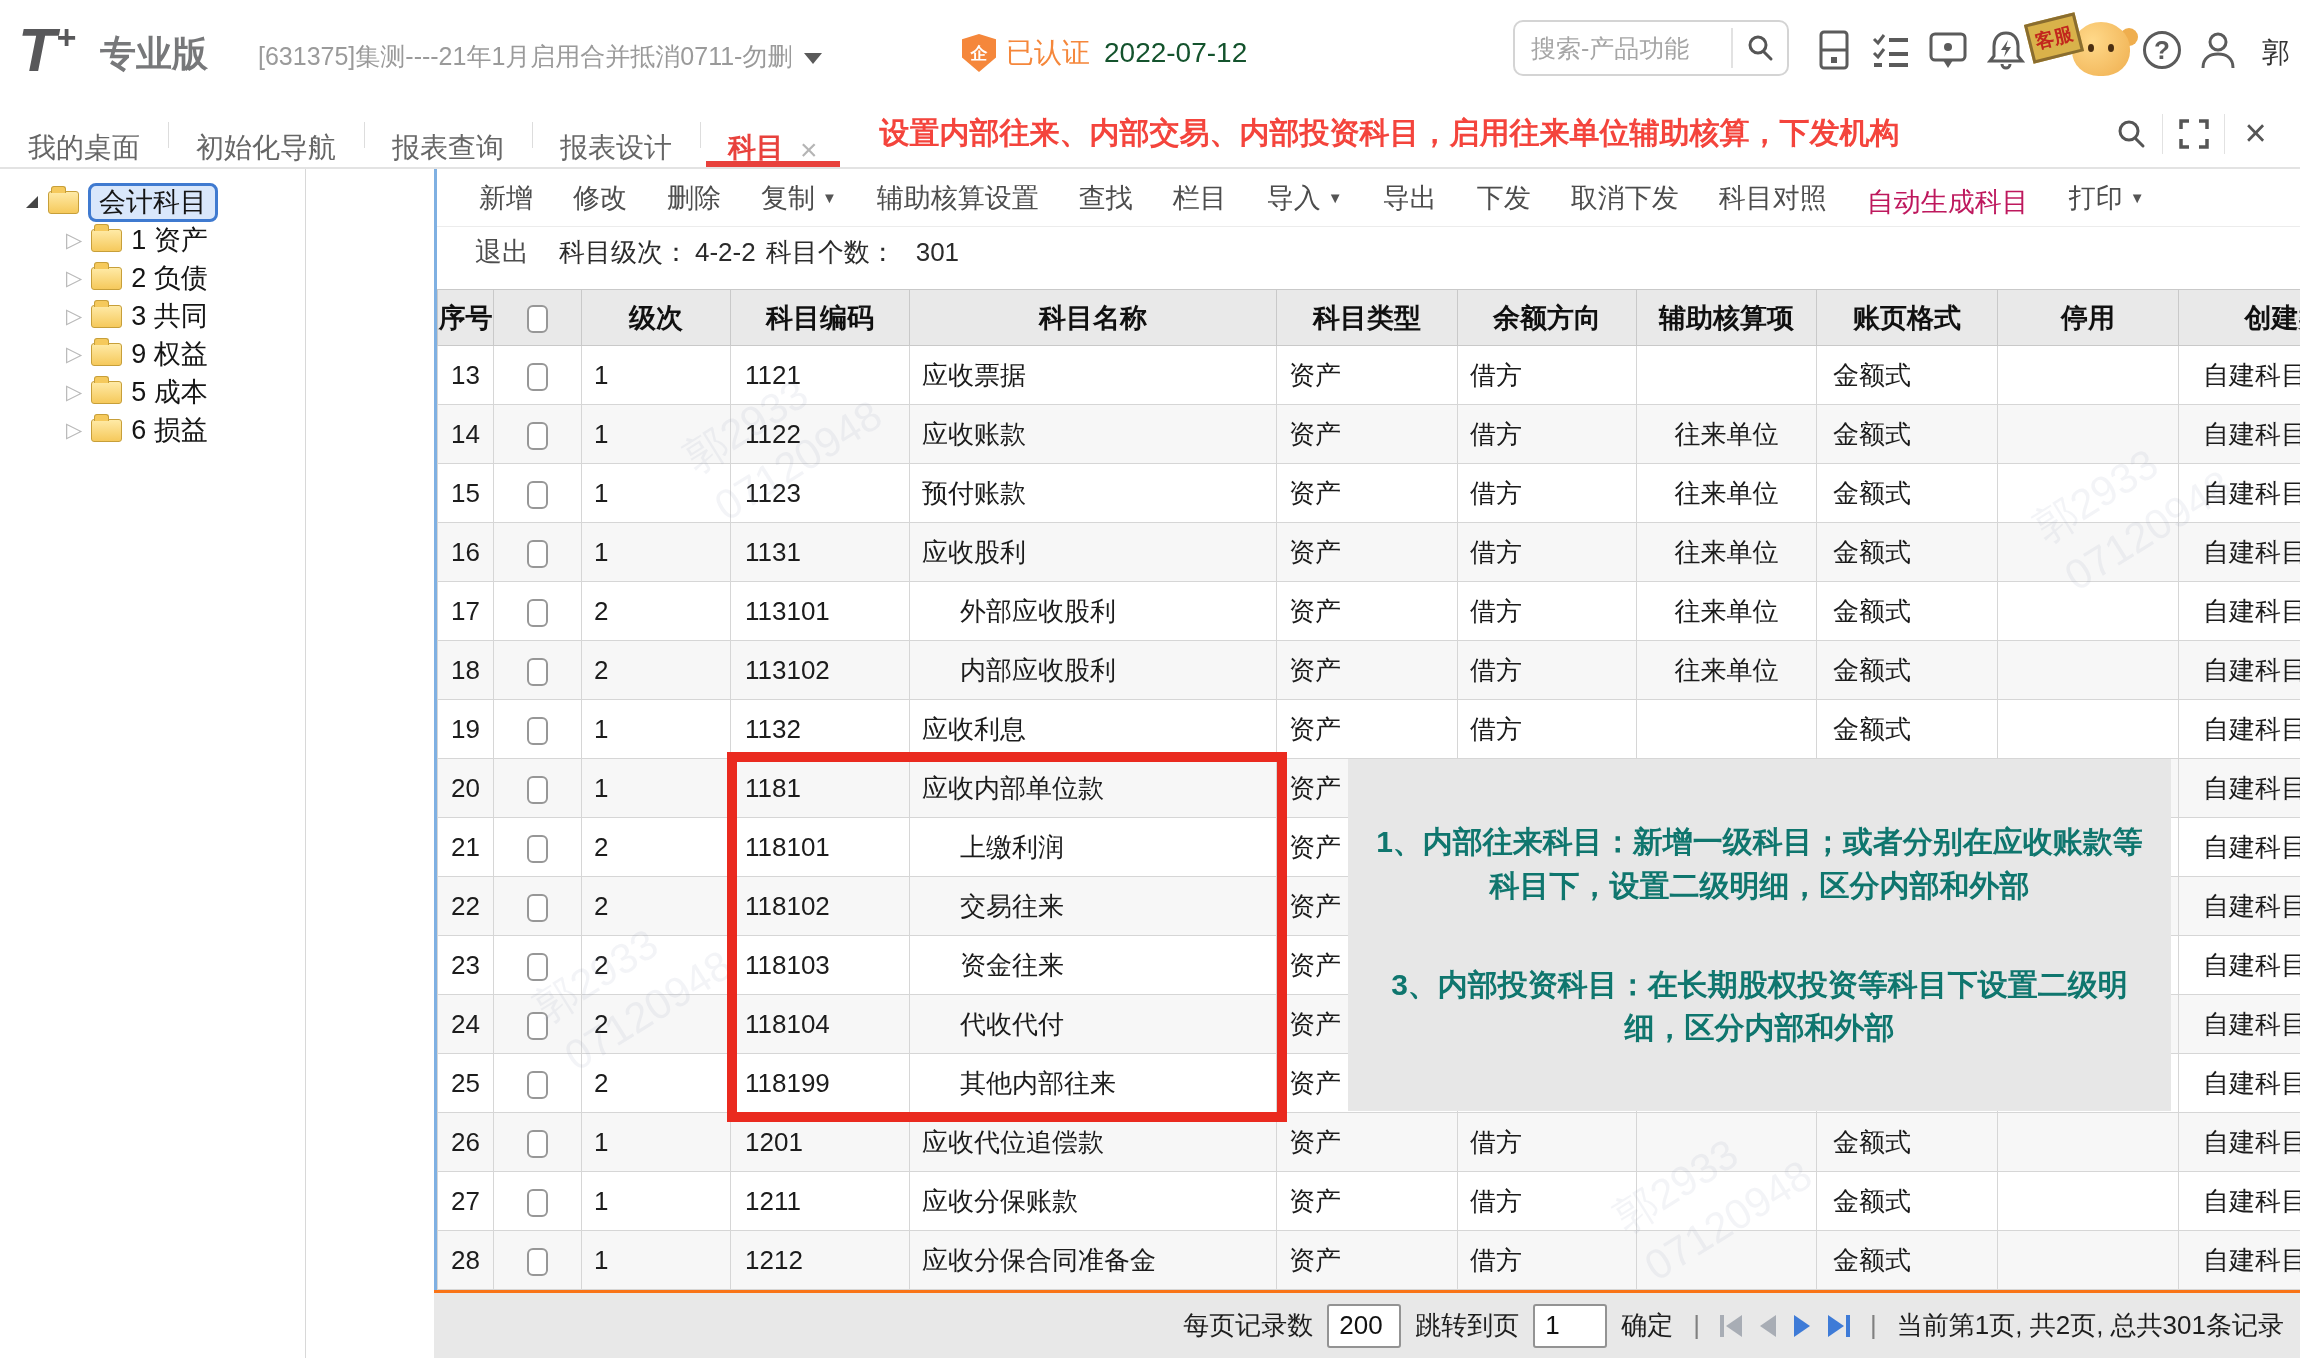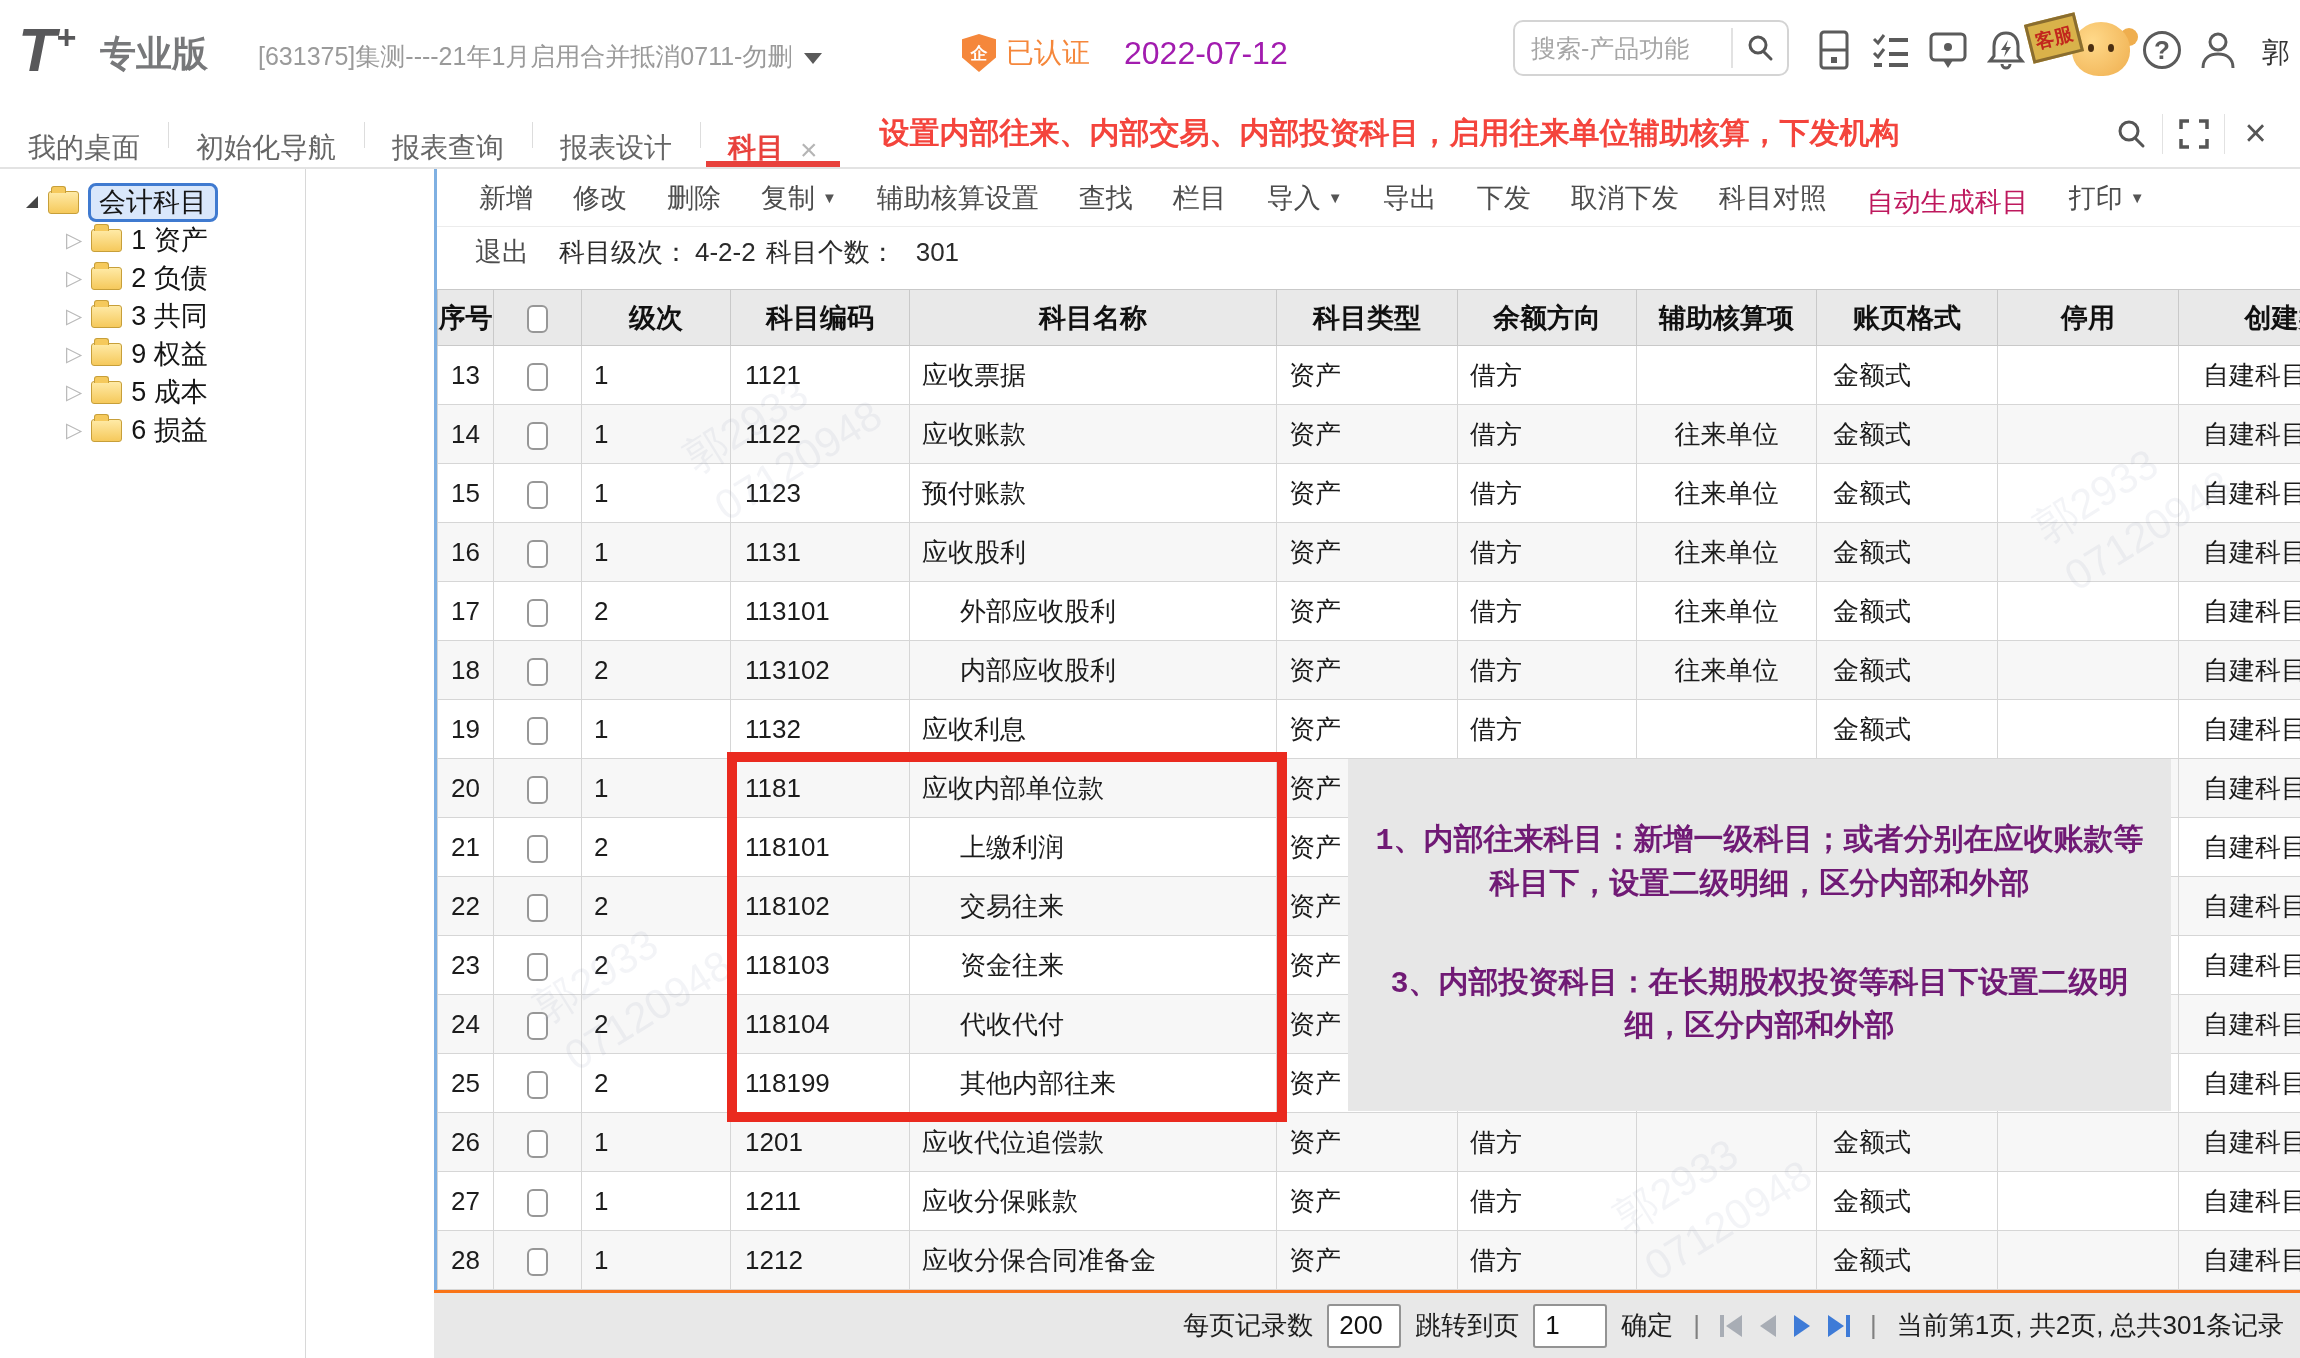--- a/index.html
+++ b/index.html
@@ -9,21 +9,21 @@
   
   .top-bar { position:absolute; left:0; top:0; width:2300px; height:100px; background:#fff; }
   .logo { position:absolute; left:18px; top:14px; font-size:62px; font-weight:900; font-style:italic; color:#58585a; letter-spacing:-2px;}
   .logo .plus { font-size:34px; font-weight:900; vertical-align:super; margin-left:2px;}
   .edition { position:absolute; left:100px; top:30px; font-size:36px; font-weight:700; color:#77787a; }
   .account { position:absolute; left:258px; top:40px; font-size:25px; color:#9a9a9a; }
   .acct-caret { display:inline-block; width:0; height:0; border-left:9px solid transparent; border-right:9px solid transparent; border-top:11px solid #5a5a5a; margin-left:12px; vertical-align:middle;}
   .cert { position:absolute; left:962px; top:34px; display:flex; align-items:center; gap:10px;}
   .shield { width:34px; height:38px; background:#f5873b; clip-path:polygon(50% 0,100% 14%,100% 62%,50% 100%,0 62%,0 14%); display:flex; align-items:center; justify-content:center; color:#fff; font-size:17px; font-weight:700;}
   .cert-text { font-size:28px; color:#f5873b; }
-  .cert-date { font-size:32px; color:#a21caf; margin-left:24px;}
+  .cert-date { font-size:28px; color:#14532d; margin-left:4px;}
   .search-box { position:absolute; left:1513px; top:20px; width:276px; height:56px; border:2px solid #d4d4d4; border-radius:10px; display:flex; align-items:center; background:#fff;}
   .search-box input { flex:1; border:none; outline:none; font-size:25px; color:#555; padding-left:16px; background:transparent; min-width:0;}
   .search-box input::placeholder { color:#a5a5a5; }
   .search-sep { width:2px; height:40px; background:#e2e2e2; }
   .sicon { width:54px; display:flex; align-items:center; justify-content:center; }
   .top-icon { position:absolute; top:26px; width:44px; height:48px; display:flex; align-items:center; justify-content:center; color:#5b5b5b;}
   .help-circle { width:38px; height:38px; border:3px solid #5b5b5b; border-radius:50%; display:flex; align-items:center; justify-content:center; font-size:26px; font-weight:700; color:#5b5b5b;}
   .user-name { position:absolute; left:2262px; top:34px; font-size:28px; color:#333; }
   .mascot { position:absolute; left:2028px; top:8px; width:110px; height:84px;}
   .mascot .head { position:absolute; right:8px; top:14px; width:58px; height:54px; background:radial-gradient(circle at 35% 35%, #ffd98a, #eFAE4E); border-radius:50% 50% 46% 46%;}
@@ -79,21 +79,21 @@
   td.c-name { padding-left:12px; }
   td.c-name.lvl2 { padding-left:50px; }
   td.c-type, td.c-dir { padding-left:12px; }
   td.c-aux { text-align:center; }
   td.c-fmt { padding-left:16px; }
   td.c-created { padding-left:24px; }
   .cb { display:inline-block; width:21px; height:28px; border:2px solid #979797; border-radius:6px; background:#fff; vertical-align:middle;}
 
   
   .overlay-note { position:absolute; left:1348px; top:759px; width:823px; height:352px; background:#e7e7e7; z-index:3; display:flex; flex-direction:column; justify-content:space-evenly; padding:6px 26px; text-align:center; }
-  .overlay-note p { font-size:30px; font-weight:700; color:#701a75; line-height:1.45;font-family:Liberation Mono, monospace; }
+  .overlay-note p { font-size:30px; font-weight:700; color:#0f766e; line-height:1.45; }
   .red-box { position:absolute; left:727px; top:752px; width:560px; height:370px; border:10px solid #ea2a1f; z-index:4; }
 
   .watermark { position:absolute; z-index:2; font-size:42px; color:rgba(135,148,172,0.10); transform:rotate(-32deg); white-space:pre-line; line-height:1.35; pointer-events:none; }
 
   
   .pagebar { position:absolute; left:434px; top:1290px; width:1866px; height:68px; background:#e8e8e8; border-top:3px solid #f97316; display:flex; align-items:center; justify-content:flex-end; padding-right:16px; gap:14px; font-size:26px; color:#1d1d1d; z-index:5;}
   .pagebar input { width:74px; height:44px; border:2px solid #939393; border-radius:3px; background:#fff; font-size:26px; text-align:left; padding-left:10px; color:#111; outline:none;}
   .pg-sep { color:#808080; margin:0 6px; }
   .pg-nav { display:flex; align-items:center; gap:18px; }
   .pg-ic { display:flex; align-items:center; gap:2px; cursor:pointer;}

